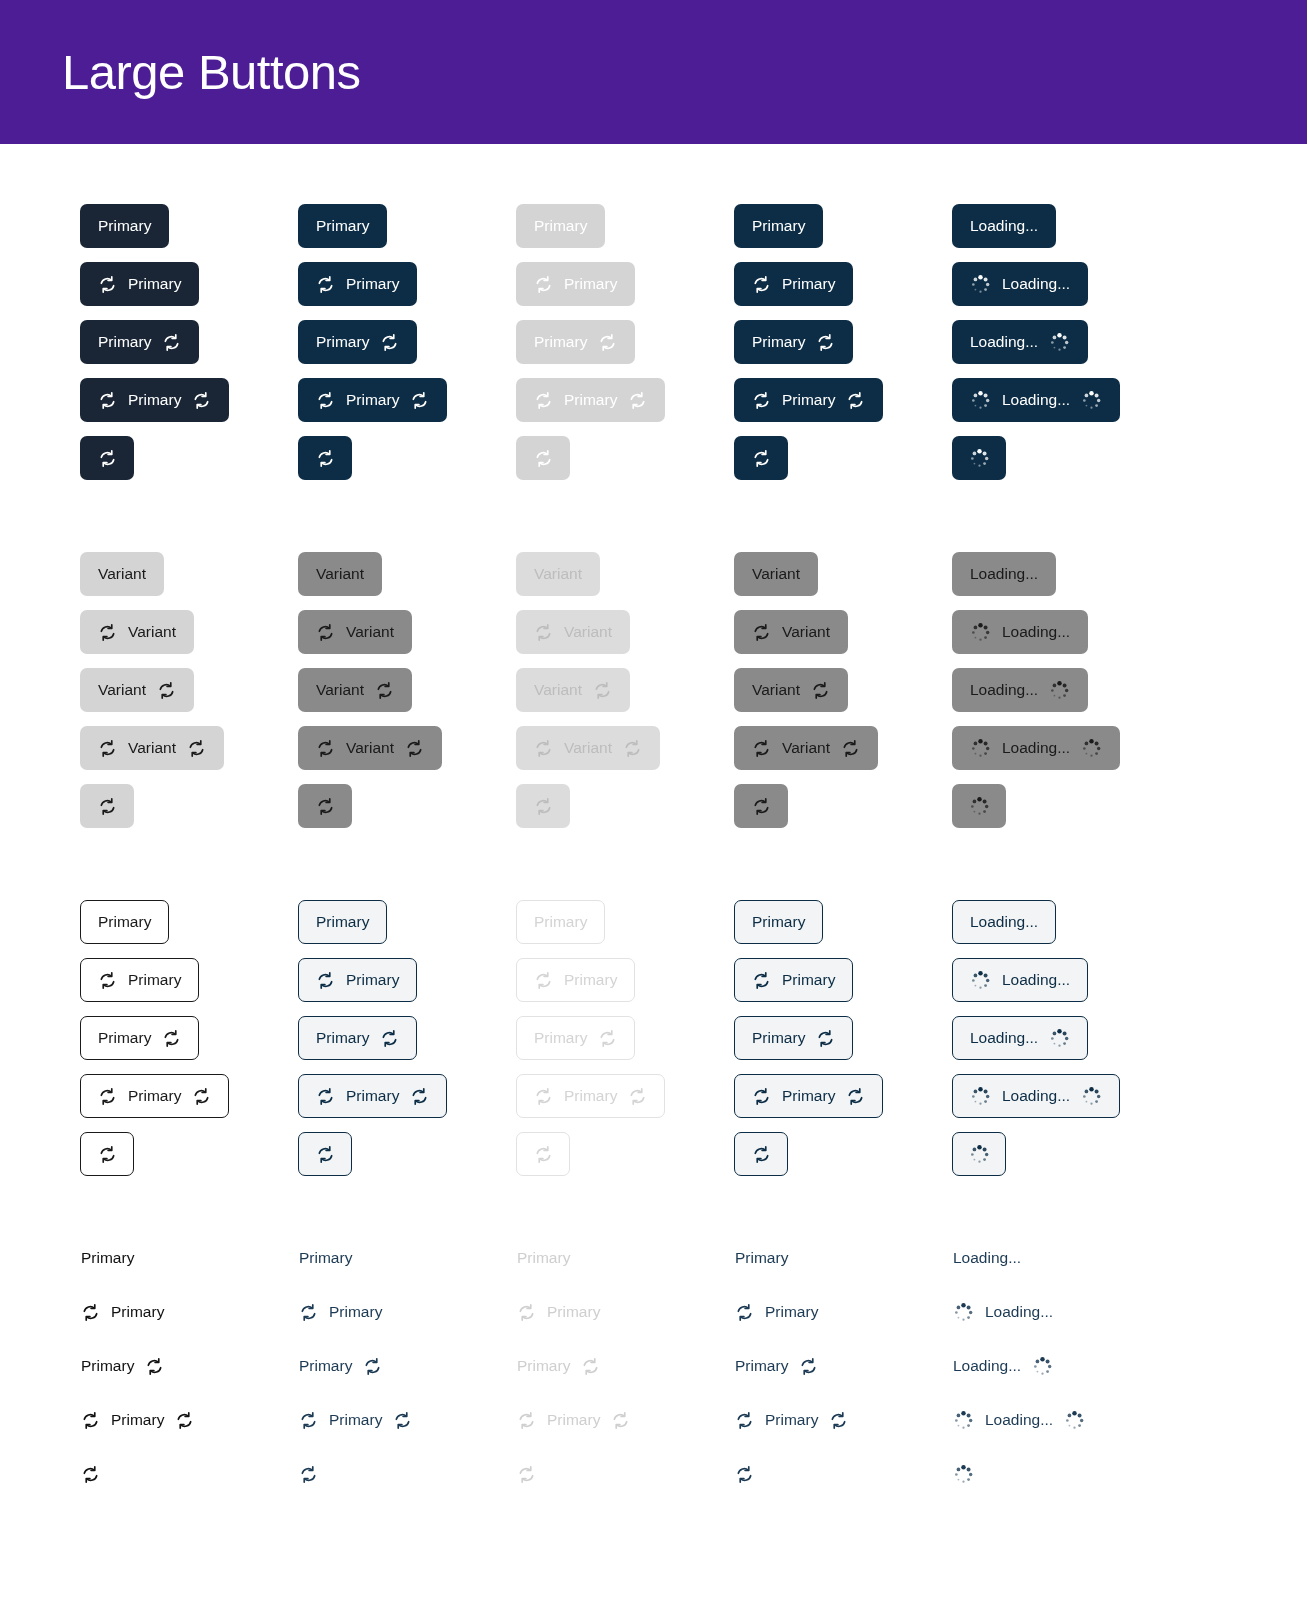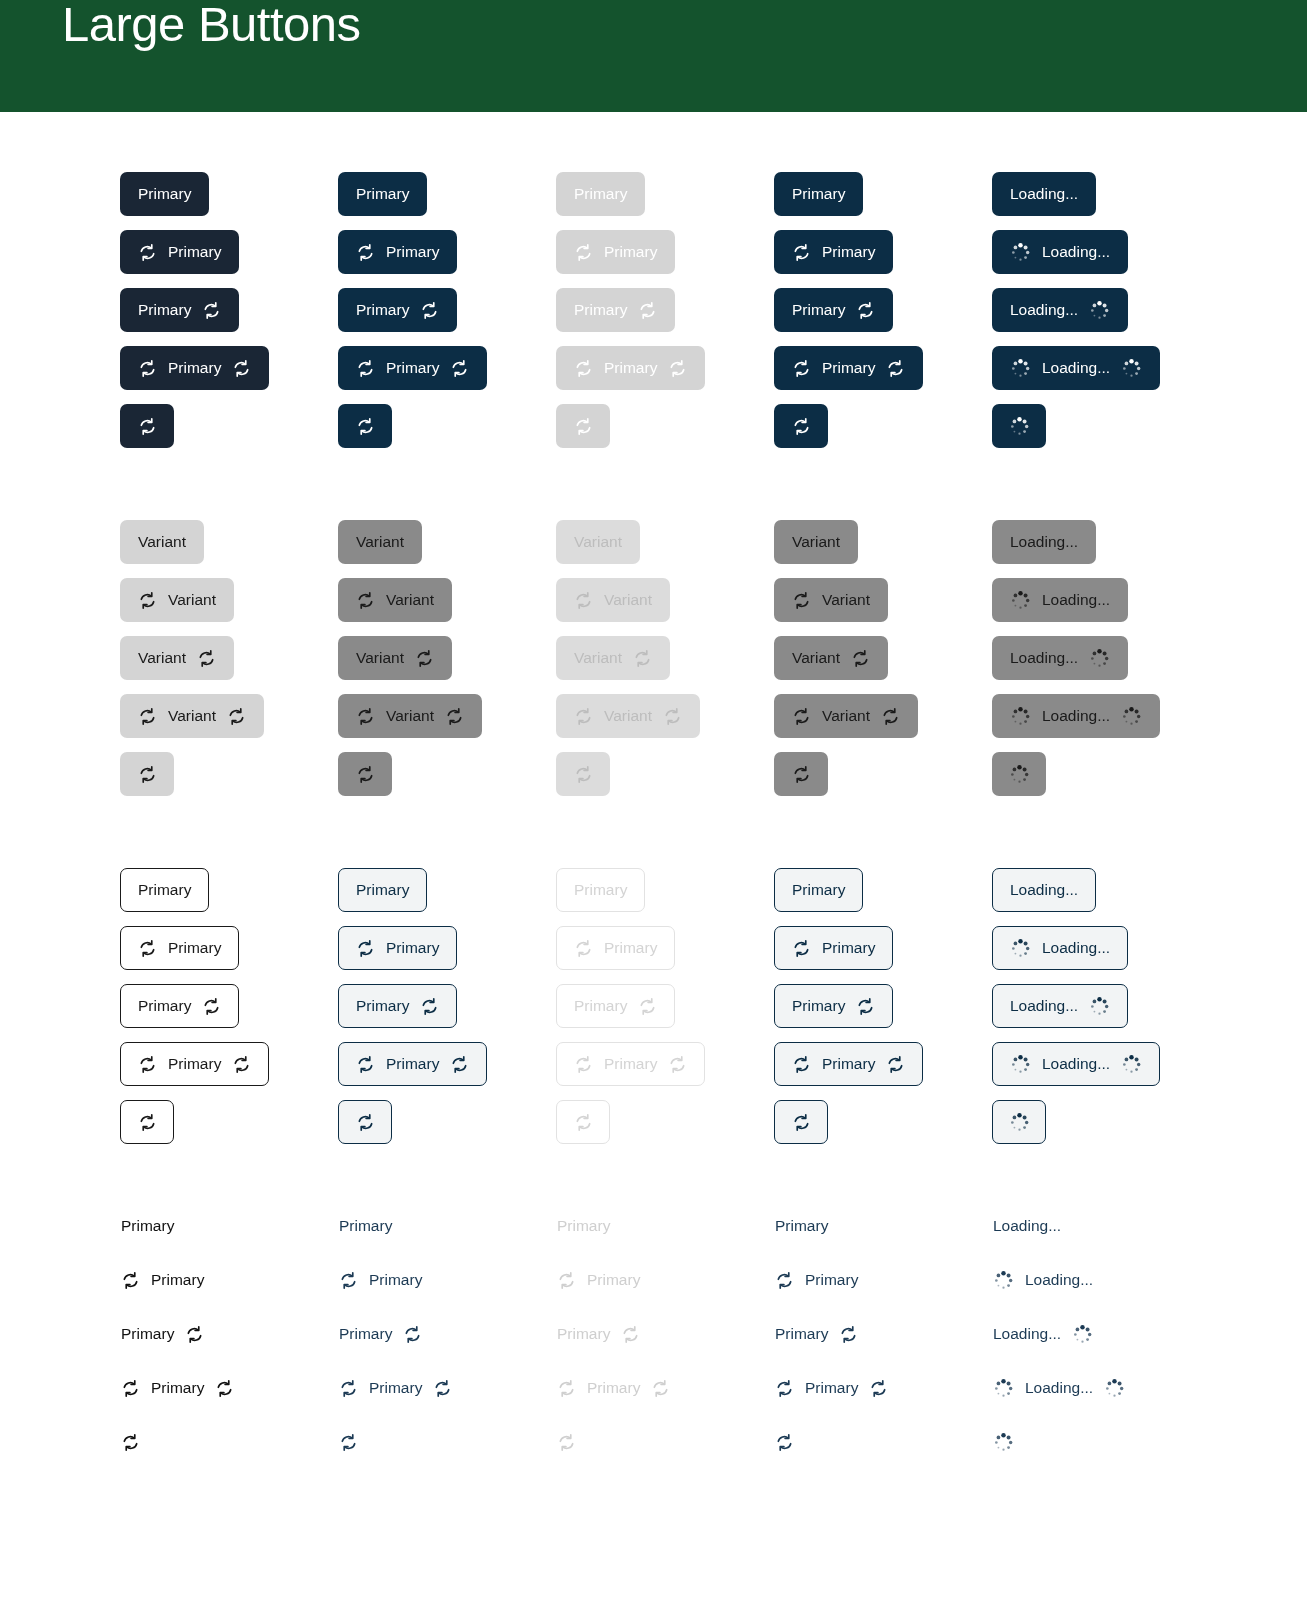--- a/index.html
+++ b/index.html
@@ -7,39 +7,39 @@
   body {
     width: 1307px;
     height: 1623px;
     background: #ffffff;
     font-family: "Liberation Sans", sans-serif;
     overflow: hidden;
   }
 
   
   .header {
-    height: 112px;
-    background: #14532d;
+    height: 144px;
+    background: #4c1d95;
     display: flex;
-    align-items: flex-start;
+    align-items: center;
     padding-left: 62px;
   }
   .header-title {
     color: #ffffff;
     font-size: 49px;
     font-weight: 400;
     letter-spacing: -0.5px;
     line-height: 1;
   }
 
   
   .board { padding: 60px 0 0 0; }
   .section {
     display: flex;
-    padding-left: 120px;
+    padding-left: 80px;
     margin-bottom: 0;
   }
   .col {
     width: 218px;
     flex: 0 0 218px;
     display: flex;
     flex-direction: column;
     align-items: flex-start;
   }
   .row-gap { height: 58px; }

